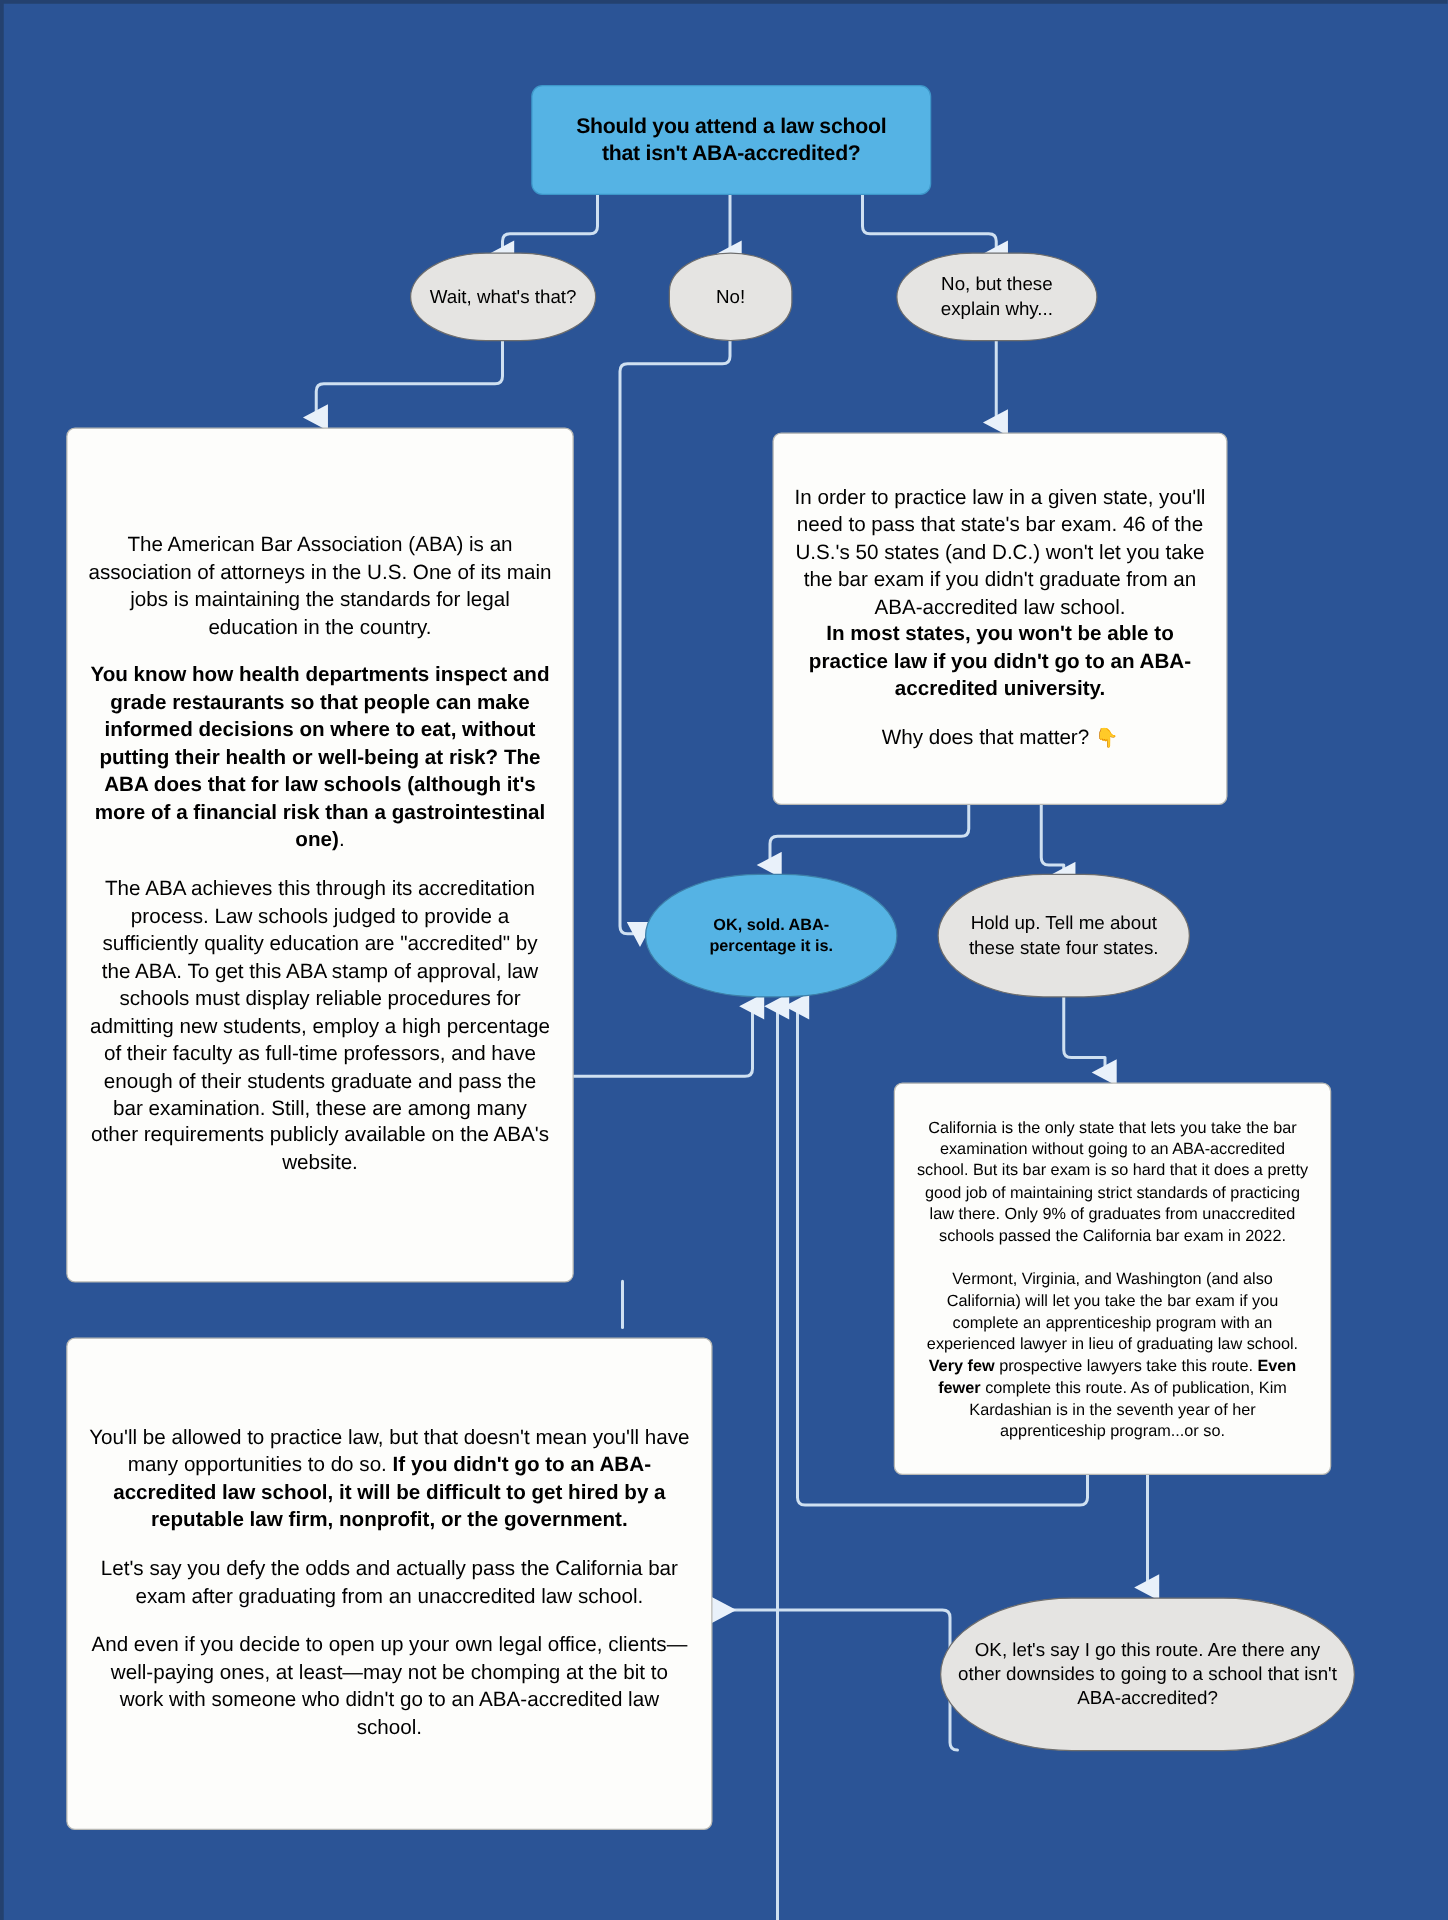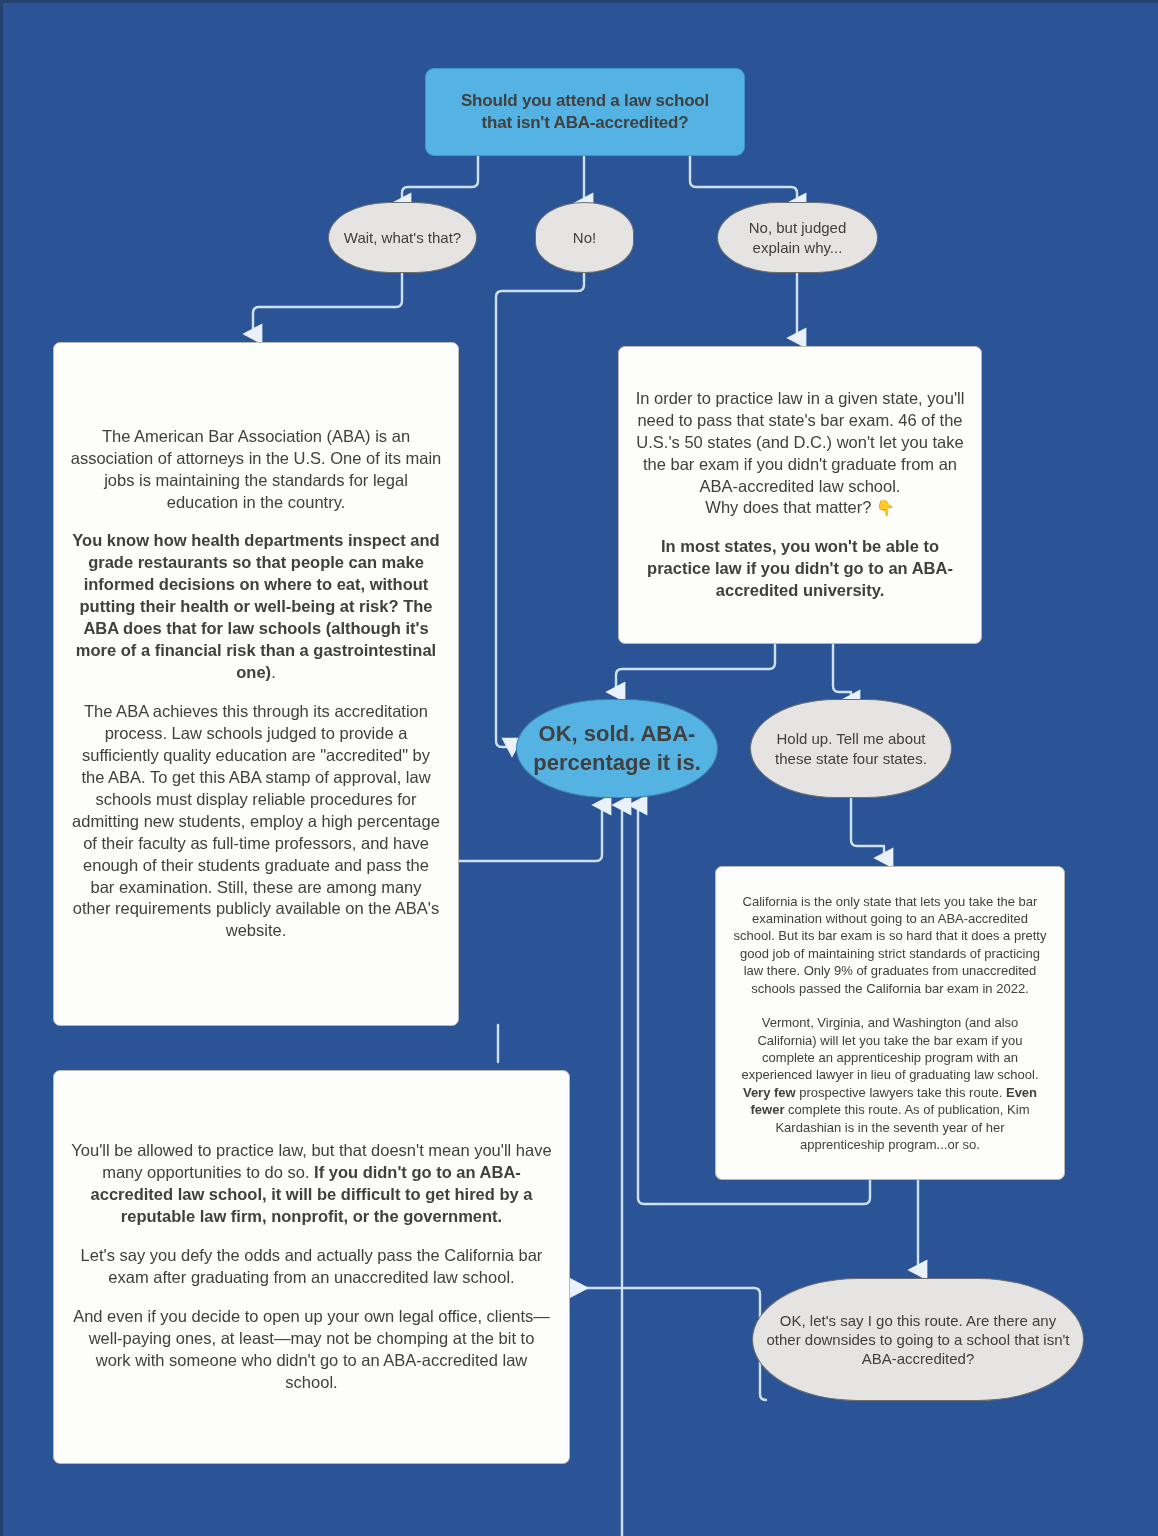--- a/index.html
+++ b/index.html
@@ -34,21 +34,21 @@
     z-index: 1;
   }
   .node {
     position: absolute;
     box-sizing: border-box;
     z-index: 2;
     display: flex;
     align-items: center;
     justify-content: center;
     text-align: center;
-    color: #404040;
+    color: #000000;
   }
   .node-inner {
     width: 100%;
     padding: 0 12px;
     box-sizing: border-box;
   }
   
   .n-blue-box {
     background: #55b3e4;
     border: 1.5px solid #3e97c9;
@@ -56,21 +56,21 @@
     font-weight: bold;
     font-size: 17px;
     line-height: 1.3;
     letter-spacing: -0.2px;
   }
   .n-blue-oval {
     background: #55b3e4;
     border: 1.5px solid #3d7fa8;
     border-radius: 110px / 60px;
     font-weight: bold;
-    font-size: 22px;
+    font-size: 13px;
     line-height: 1.3;
   }
   .n-gray-oval {
     background: #e5e4e2;
     border: 1.3px solid #6d6d6d;
     border-radius: 120px / 70px;
     font-size: 15px;
     line-height: 1.28;
   }
   .n-gray-oval-sm {
@@ -163,36 +163,36 @@
 
 <div class="node n-gray-oval" style="left:328px; top:202px; width:149px; height:71px;">
   <div class="node-inner">Wait, what's that?</div>
 </div>
 
 <div class="node n-gray-oval-sm" style="left:535px; top:202px; width:99px; height:71px;">
   <div class="node-inner">No!</div>
 </div>
 
 <div class="node n-gray-oval" style="left:717px; top:202px; width:161px; height:71px;">
-  <div class="node-inner">No, but judged explain why...</div>
+  <div class="node-inner">No, but these explain why...</div>
 </div>
 
 <div class="node n-white-card" style="left:53px; top:342px; width:406px; height:684px;">
   <div class="node-inner body">
     <p class="para">The American Bar Association (ABA) is an association of attorneys in the U.S. One of its main jobs is maintaining the standards for legal education in the country.</p>
     <p class="para"><b>You know how health departments inspect and grade restaurants so that people can make informed decisions on where to eat, without putting their health or well-being at risk? The ABA does that for law schools (although it's more of a financial risk than a gastrointestinal one)</b><span>.</span></p>
     <p class="para">The ABA achieves this through its accreditation process. Law schools judged to provide a sufficiently quality education are "accredited" by the ABA. To get this ABA stamp of approval, law schools must display reliable procedures for admitting new students, employ a high percentage of their faculty as full-time professors, and have enough of their students graduate and pass the bar examination. Still, these are among many other requirements publicly available on the ABA's website.</p>
   </div>
 </div>
 
 <div class="node n-white-card" style="left:618px; top:346px; width:364px; height:298px;">
   <div class="node-inner body">
     <p class="para nogap">In order to practice law in a given state, you'll need to pass that state's bar exam. 46 of the U.S.'s 50 states (and D.C.) won't let you take the bar exam if you didn't graduate from an ABA-accredited law school.</p>
+    <p class="para"><b>In most states, you won't be able to practice law if you didn't go to an ABA-accredited university.</b></p>
     <p class="para"><span>Why does that matter?</span> <span class="emoji">👇</span></p>
-    <p class="para"><b>In most states, you won't be able to practice law if you didn't go to an ABA-accredited university.</b></p>
   </div>
 </div>
 
 <div class="node n-blue-oval" style="left:516px; top:699px; width:202px; height:99px;">
   <div class="node-inner">
     <div>OK, sold. ABA-</div>
     <div>percentage it is.</div>
   </div>
 </div>
 

